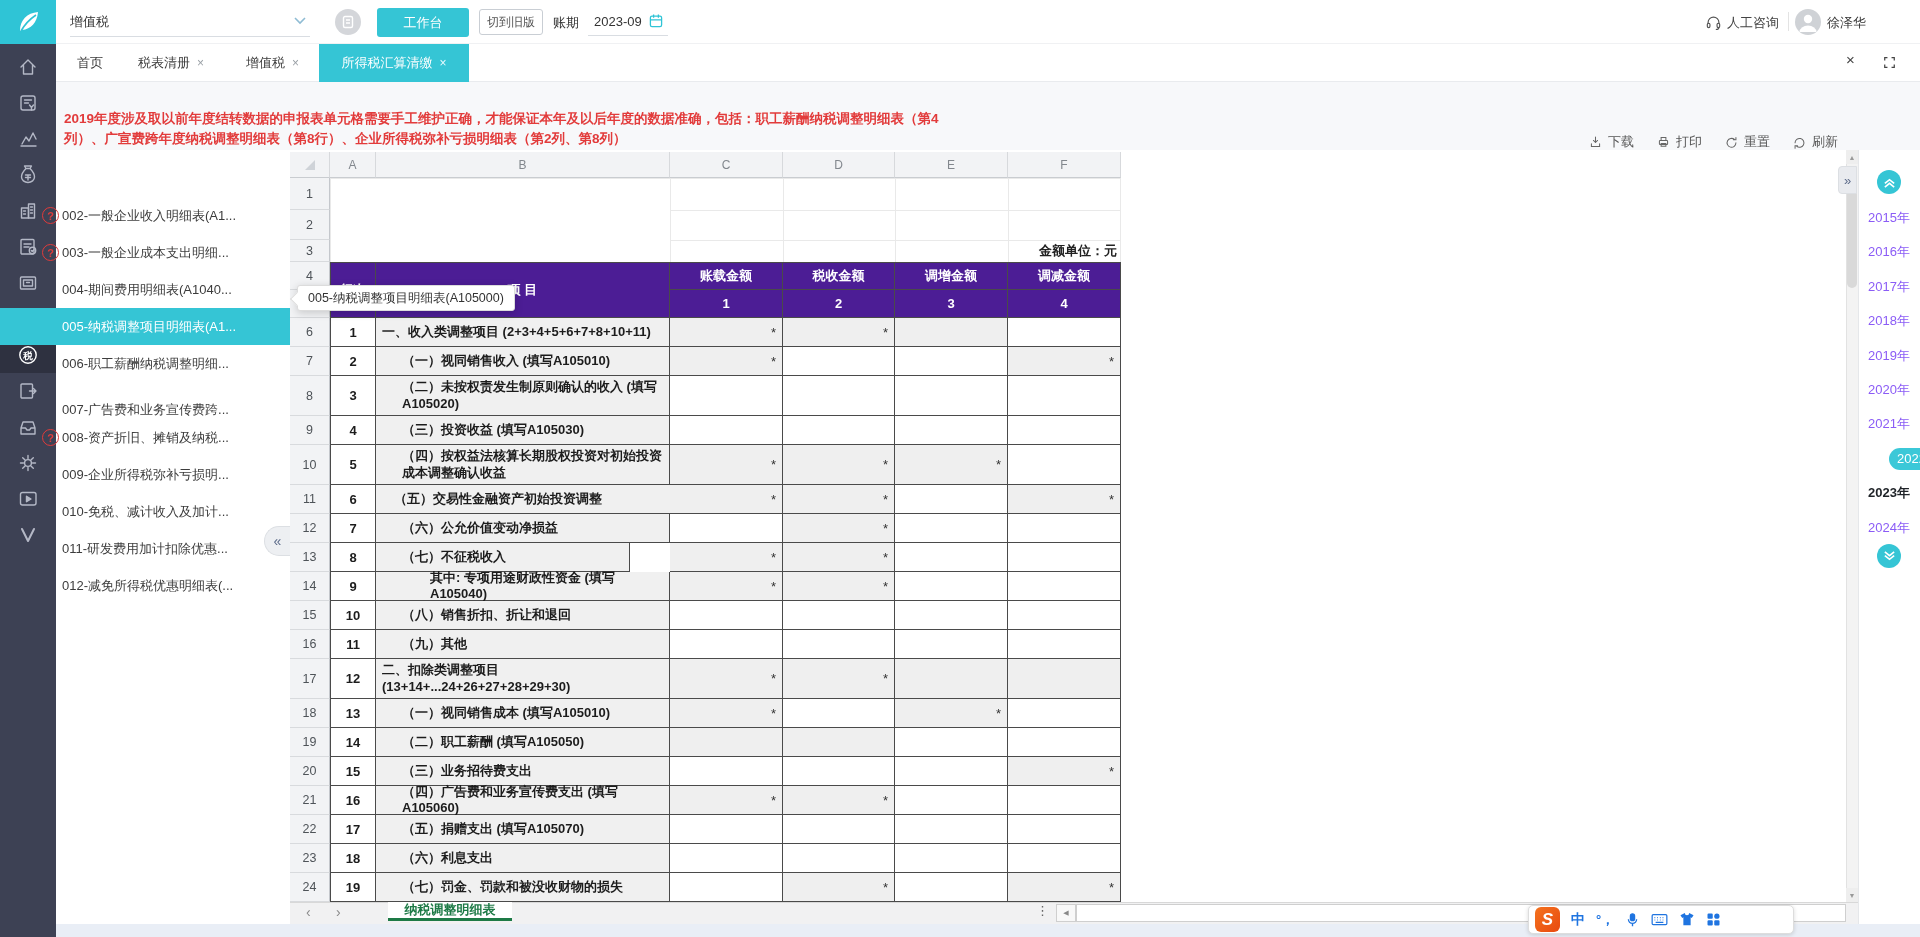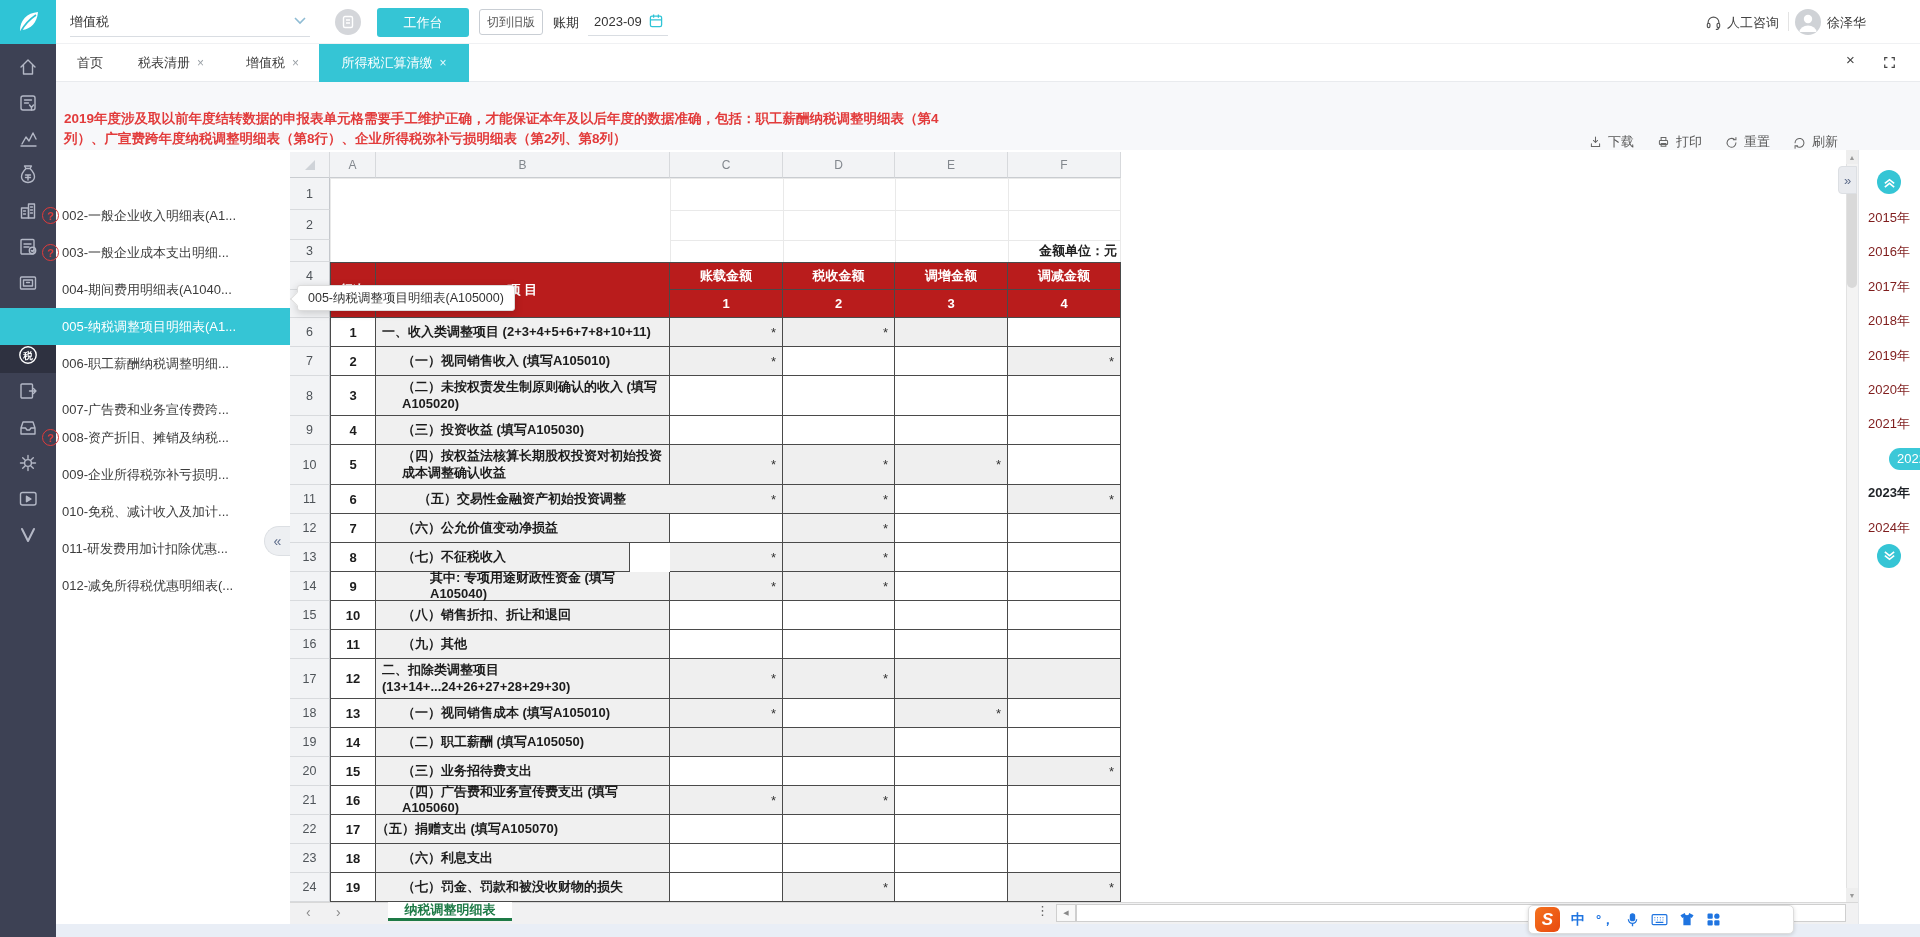--- a/index.html
+++ b/index.html
@@ -43,42 +43,42 @@
   
   .sheetbg{left:290px;top:150px;width:1556px;height:752px;background:#fff;}
   .lc{position:absolute;background:#f2f3f5;border-right:1px solid #d7d9dc;border-bottom:1px solid #c9ccd0;
       display:flex;align-items:center;justify-content:center;font-size:12px;color:#82878d;}
   .gc{position:absolute;background:#f2f3f5;border-right:1px solid #c4c7cc;border-bottom:1px solid #d8dadd;
       display:flex;align-items:center;justify-content:center;font-size:12.5px;color:#4e5358;}
   .fc{position:absolute;border-right:1px solid #4a4a4a;border-bottom:1px solid #4a4a4a;background:#fff;
       font-size:13px;font-weight:600;color:#1c1c1c;display:flex;align-items:center;}
   .fc.first{border-left:1px solid #4a4a4a;}
   .fc.top{border-top:1px solid #4a4a4a;}
-  .fc.teal{background:#b91c1c;color:#fff;justify-content:center;font-weight:700;}
+  .fc.teal{background:#4c1d95;color:#fff;justify-content:center;font-weight:700;}
   .fc.lab{background:#f0f0f0;line-height:1.25;padding-right:4px;}
   .fc.grey{background:#efefef;}
   .fc.num{justify-content:center;}
   .fc.val{justify-content:flex-end;padding-right:6px;font-weight:400;font-size:13px;color:#333;}
   .lite{position:absolute;background:#e9e9e9;}
   .title{position:absolute;display:flex;align-items:center;justify-content:center;font-size:17px;font-weight:700;color:#111;}
   .unit{position:absolute;display:flex;align-items:center;justify-content:flex-end;font-size:13px;color:#222;font-weight:600;}
   
   .tooltip{left:297px;top:285px;height:26px;background:#fff;border:1px solid #dcdcdc;border-radius:3px;
            box-shadow:0 2px 8px rgba(0,0,0,.18);display:flex;align-items:center;padding:0 10px;font-size:12.5px;color:#333;z-index:40;white-space:nowrap;}
   .tooltip:before{content:"";position:absolute;left:-6px;top:8px;width:9px;height:9px;background:#fff;
                   border-left:1px solid #dcdcdc;border-bottom:1px solid #dcdcdc;transform:rotate(45deg);}
   
   .vscroll{left:1846px;top:150px;width:12px;height:752px;background:#f3f3f3;border-left:1px solid #e2e2e2;}
   .varrow{position:absolute;left:1846px;width:12px;height:14px;display:flex;align-items:center;justify-content:center;font-size:7px;color:#999;background:#eee;}
   .vthumb{left:1847px;top:168px;width:10px;height:120px;background:#d9d9d9;border-radius:5px;}
   .expand{left:1838px;top:166px;width:19px;height:28px;background:#e9ebef;border:1px solid #dcdfe3;border-radius:4px 0 0 4px;
           display:flex;align-items:center;justify-content:center;color:#5c6b8a;font-size:13px;cursor:pointer;z-index:5;}
   .ypanel{left:1858px;top:150px;width:62px;height:787px;background:#fff;border-left:1px solid #e5e7ea;}
   .ybtn{position:absolute;left:1877px;width:24px;height:24px;border-radius:50%;background:#35c5d5;display:flex;align-items:center;justify-content:center;cursor:pointer;z-index:6;}
-  .yitem{position:absolute;left:1858px;width:62px;height:22px;display:flex;align-items:center;justify-content:center;font-size:13px;color:#7f1d1d;cursor:pointer;}
+  .yitem{position:absolute;left:1858px;width:62px;height:22px;display:flex;align-items:center;justify-content:center;font-size:13px;color:#8b5cf6;cursor:pointer;}
   .yitem.sel{color:#fff;}
   .yitem.sel .pill{background:#3bc8d8;border-radius:11px;padding:2px 8px;}
   .yitem.cur{color:#1f2328;font-weight:600;}
   
   .bbar{left:290px;top:902px;width:1568px;height:22px;background:#f1f1f2;border-top:1px solid #d8d8d8;}
   .sheettab{position:absolute;background:#fff;border-bottom:3px solid #1d7a46;color:#1d7a46;font-size:13px;font-weight:600;
             display:flex;align-items:center;justify-content:center;cursor:pointer;}
   .hsbtn{position:absolute;background:#f8f8f8;border:1px solid #cfcfcf;display:flex;align-items:center;justify-content:center;font-size:7px;color:#888;}
   .hstrack{position:absolute;background:#fff;border:1px solid #cfcfcf;}
   .footer{left:56px;top:924px;width:1864px;height:13px;background:#e9eef6;}
@@ -495,21 +495,21 @@
     <div class="fc val" style="position: absolute; box-sizing: border-box; left: 1008px; top: 416px; width: 113px; height: 29px;"></div>
     <div class="gc" style="position: absolute; box-sizing: border-box; left: 290px; top: 445px; width: 40px; height: 40px;">10</div>
     <div class="fc num first" style="position: absolute; box-sizing: border-box; left: 330px; top: 445px; width: 46px; height: 40px;">5</div>
     <div class="fc lab" style="position: absolute; box-sizing: border-box; left: 376px; top: 445px; width: 294px; height: 40px; padding-left: 26px;">（四）按权益法核算长期股权投资对初始投资成本调整确认收益</div>
     <div class="fc val grey" style="position: absolute; box-sizing: border-box; left: 670px; top: 445px; width: 113px; height: 40px;">*</div>
     <div class="fc val grey" style="position: absolute; box-sizing: border-box; left: 783px; top: 445px; width: 112px; height: 40px;">*</div>
     <div class="fc val grey" style="position: absolute; box-sizing: border-box; left: 895px; top: 445px; width: 113px; height: 40px;">*</div>
     <div class="fc val" style="position: absolute; box-sizing: border-box; left: 1008px; top: 445px; width: 113px; height: 40px;"></div>
     <div class="gc" style="position: absolute; box-sizing: border-box; left: 290px; top: 485px; width: 40px; height: 29px;">11</div>
     <div class="fc num first" style="position: absolute; box-sizing: border-box; left: 330px; top: 485px; width: 46px; height: 29px;">6</div>
-    <div class="fc lab" style="position: absolute; box-sizing: border-box; left: 376px; top: 485px; width: 318px; height: 29px; padding-left: 42px;">（五）交易性金融资产初始投资调整</div>
+    <div class="fc lab" style="position: absolute; box-sizing: border-box; left: 376px; top: 485px; width: 318px; height: 29px; padding-left: 18px;">（五）交易性金融资产初始投资调整</div>
     <div class="fc val grey" style="position: absolute; box-sizing: border-box; left: 670px; top: 485px; width: 113px; height: 29px;">*</div>
     <div class="fc val grey" style="position: absolute; box-sizing: border-box; left: 783px; top: 485px; width: 112px; height: 29px;">*</div>
     <div class="fc val" style="position: absolute; box-sizing: border-box; left: 895px; top: 485px; width: 113px; height: 29px;"></div>
     <div class="fc val grey" style="position: absolute; box-sizing: border-box; left: 1008px; top: 485px; width: 113px; height: 29px;">*</div>
     <div class="gc" style="position: absolute; box-sizing: border-box; left: 290px; top: 514px; width: 40px; height: 29px;">12</div>
     <div class="fc num first" style="position: absolute; box-sizing: border-box; left: 330px; top: 514px; width: 46px; height: 29px;">7</div>
     <div class="fc lab" style="position: absolute; box-sizing: border-box; left: 376px; top: 514px; width: 294px; height: 29px; padding-left: 26px;">（六）公允价值变动净损益</div>
     <div class="fc val" style="position: absolute; box-sizing: border-box; left: 670px; top: 514px; width: 113px; height: 29px;"></div>
     <div class="fc val grey" style="position: absolute; box-sizing: border-box; left: 783px; top: 514px; width: 112px; height: 29px;">*</div>
     <div class="fc val" style="position: absolute; box-sizing: border-box; left: 895px; top: 514px; width: 113px; height: 29px;"></div>
@@ -572,21 +572,21 @@
     <div class="fc val grey" style="position: absolute; box-sizing: border-box; left: 1008px; top: 757px; width: 113px; height: 29px;">*</div>
     <div class="gc" style="position: absolute; box-sizing: border-box; left: 290px; top: 786px; width: 40px; height: 29px;">21</div>
     <div class="fc num first" style="position: absolute; box-sizing: border-box; left: 330px; top: 786px; width: 46px; height: 29px;">16</div>
     <div class="fc lab" style="position: absolute; box-sizing: border-box; left: 376px; top: 786px; width: 294px; height: 29px; padding-left: 26px;">（四）广告费和业务宣传费支出 (填写A105060)</div>
     <div class="fc val grey" style="position: absolute; box-sizing: border-box; left: 670px; top: 786px; width: 113px; height: 29px;">*</div>
     <div class="fc val grey" style="position: absolute; box-sizing: border-box; left: 783px; top: 786px; width: 112px; height: 29px;">*</div>
     <div class="fc val" style="position: absolute; box-sizing: border-box; left: 895px; top: 786px; width: 113px; height: 29px;"></div>
     <div class="fc val" style="position: absolute; box-sizing: border-box; left: 1008px; top: 786px; width: 113px; height: 29px;"></div>
     <div class="gc" style="position: absolute; box-sizing: border-box; left: 290px; top: 815px; width: 40px; height: 29px;">22</div>
     <div class="fc num first" style="position: absolute; box-sizing: border-box; left: 330px; top: 815px; width: 46px; height: 29px;">17</div>
-    <div class="fc lab" style="position: absolute; box-sizing: border-box; left: 376px; top: 815px; width: 294px; height: 29px; ">（五）捐赠支出 (填写A105070)</div>
+    <div class="fc lab" style="position: absolute; box-sizing: border-box; left: 376px; top: 815px; width: 294px; height: 29px; padding-left: 26px;">（五）捐赠支出 (填写A105070)</div>
     <div class="fc val" style="position: absolute; box-sizing: border-box; left: 670px; top: 815px; width: 113px; height: 29px;"></div>
     <div class="fc val" style="position: absolute; box-sizing: border-box; left: 783px; top: 815px; width: 112px; height: 29px;"></div>
     <div class="fc val" style="position: absolute; box-sizing: border-box; left: 895px; top: 815px; width: 113px; height: 29px;"></div>
     <div class="fc val" style="position: absolute; box-sizing: border-box; left: 1008px; top: 815px; width: 113px; height: 29px;"></div>
     <div class="gc" style="position: absolute; box-sizing: border-box; left: 290px; top: 844px; width: 40px; height: 29px;">23</div>
     <div class="fc num first" style="position: absolute; box-sizing: border-box; left: 330px; top: 844px; width: 46px; height: 29px;">18</div>
     <div class="fc lab" style="position: absolute; box-sizing: border-box; left: 376px; top: 844px; width: 294px; height: 29px; padding-left: 26px;">（六）利息支出</div>
     <div class="fc val" style="position: absolute; box-sizing: border-box; left: 670px; top: 844px; width: 113px; height: 29px;"></div>
     <div class="fc val" style="position: absolute; box-sizing: border-box; left: 783px; top: 844px; width: 112px; height: 29px;"></div>
     <div class="fc val" style="position: absolute; box-sizing: border-box; left: 895px; top: 844px; width: 113px; height: 29px;"></div>

